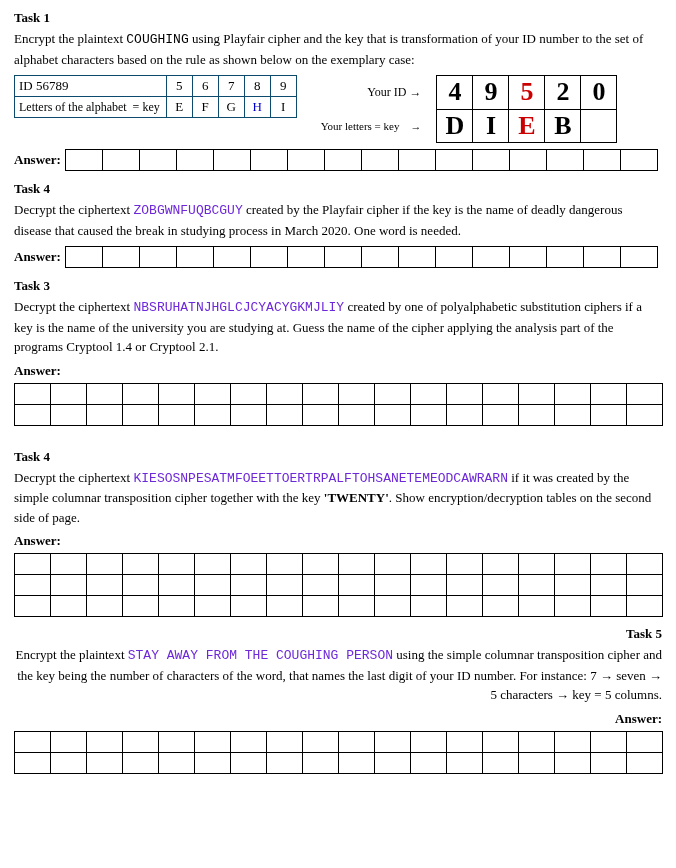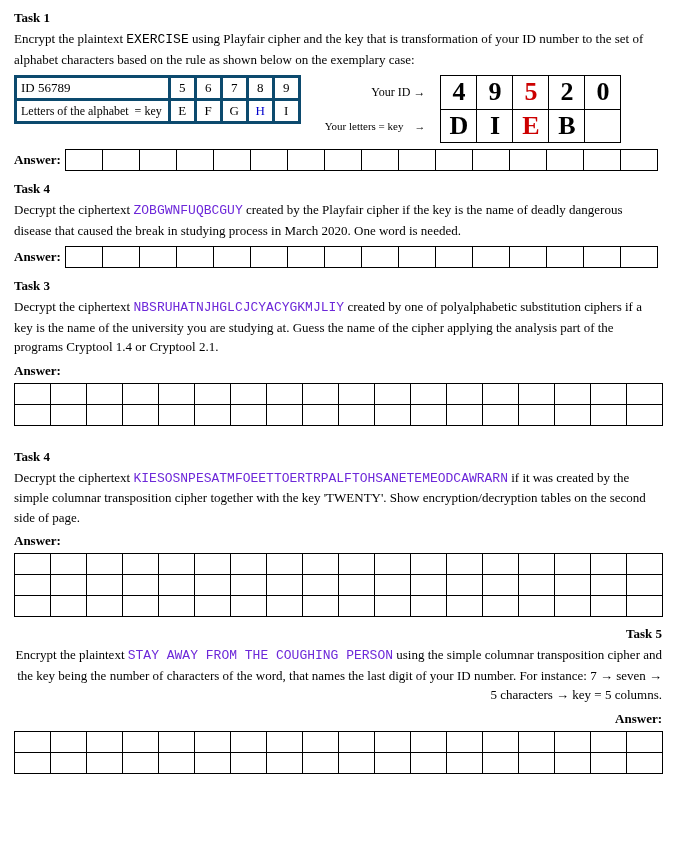--- a/index.html
+++ b/index.html
@@ -28,21 +28,21 @@
       display: flex;
       align-items: flex-start;
       gap: 20px;
       margin-bottom: 6px;
     }
     .key-table {
       border-collapse: collapse;
       font-size: 13px;
     }
     .key-table td {
-      border: 3px solid #0c4a6e;
+      border: 1px solid #0c4a6e;
       padding: 2px 6px;
       text-align: center;
       min-width: 26px;
     }
     .key-table td.label-cell {
       text-align: left;
       min-width: 80px;
       padding-left: 4px;
     }
 
@@ -108,21 +108,21 @@
       margin-right: -1px;
       margin-bottom: -1px;
     }
   </style>
 </head>
 <body>
 
 <div class="task-section">
   <div class="task-title">Task 1</div>
   <div class="task-body">
-    Encrypt the plaintext <span class="mono">EXERCISE</span> using Playfair cipher and the key that is transformation of your ID number to the set of alphabet characters based on the rule as shown below on the exemplary case:
+    Encrypt the plaintext <span class="mono">COUGHING</span> using Playfair cipher and the key that is transformation of your ID number to the set of alphabet characters based on the rule as shown below on the exemplary case:
   </div>
 
   <div class="key-table-wrap">
 
     <table class="key-table">
       <tbody>
           <tr>
         <td class="label-cell">ID 56789</td>
         <td>5</td>
         <td>6</td>
@@ -260,21 +260,21 @@
         <div class="grid-cell"></div>
         <div class="grid-cell"></div>
         <div class="grid-cell"></div>
     </div>
   </div>
 </div>
 
 <div class="task-section" style="margin-top:24px;">
   <div class="task-title">Task 4</div>
   <div class="task-body">
-    Decrypt the ciphertext <span class="mono blue">KIESOSNPESATMFOEETTOERTRPALFTOHSANETEMEODCAWRARN</span> if it was created by the simple columnar transposition cipher together with the key <span style="font-weight:normal;">'TWENTY'</span>. Show encryption/decryption tables on the second side of page.
+    Decrypt the ciphertext <span class="mono blue">KIESOSNPESATMFOEETTOERTRPALFTOHSANETEMEODCAWRARN</span> if it was created by the simple columnar transposition cipher together with the key <span style="font-weight:bold;">'TWENTY'</span>. Show encryption/decryption tables on the second side of page.
   </div>
   <div style="font-weight:bold; margin-bottom:4px;">Answer:</div>
   <div>
     <div class="grid-row">
       <div class="grid-cell"></div>
         <div class="grid-cell"></div>
         <div class="grid-cell"></div>
         <div class="grid-cell"></div>
         <div class="grid-cell"></div>
         <div class="grid-cell"></div>

